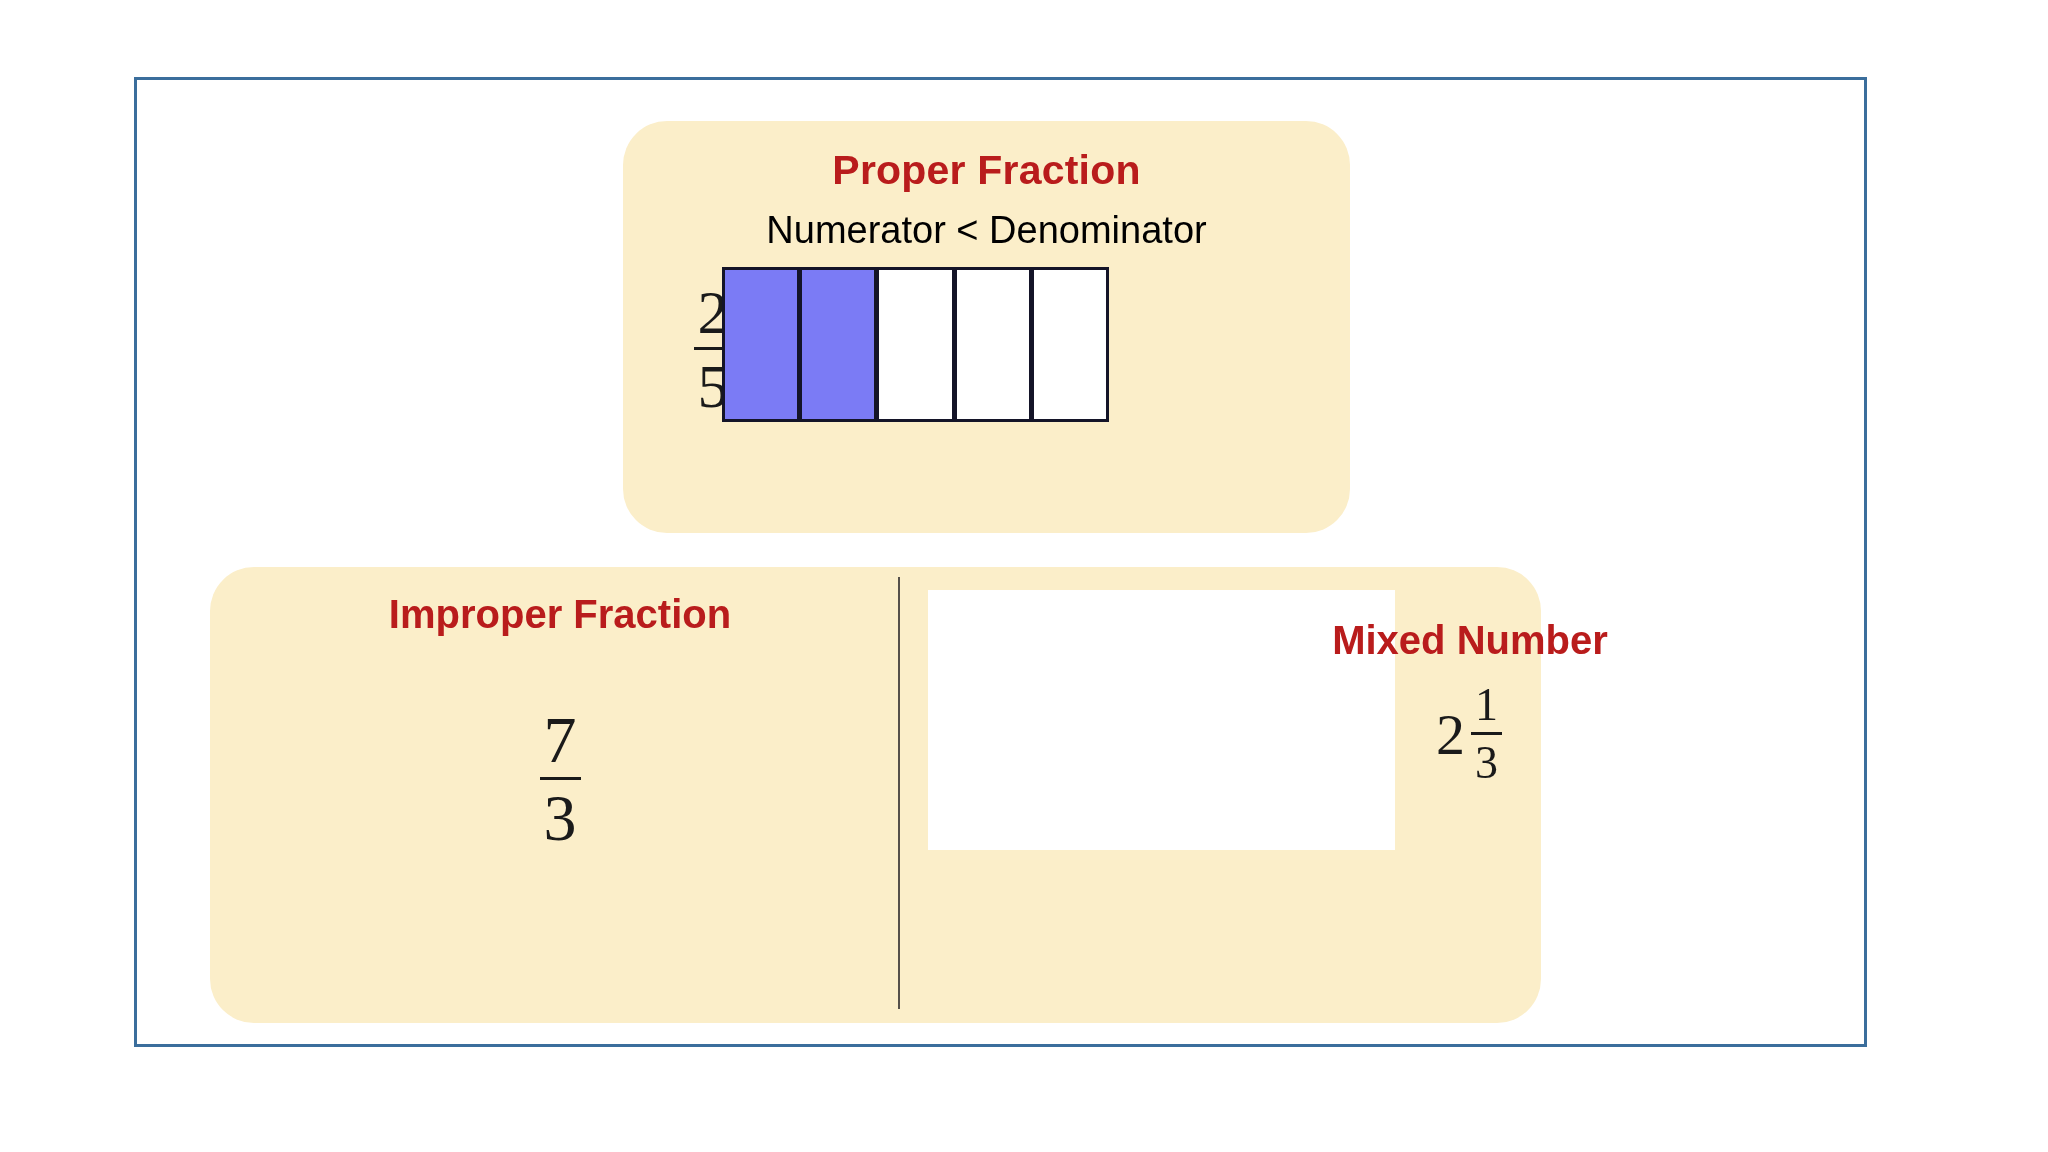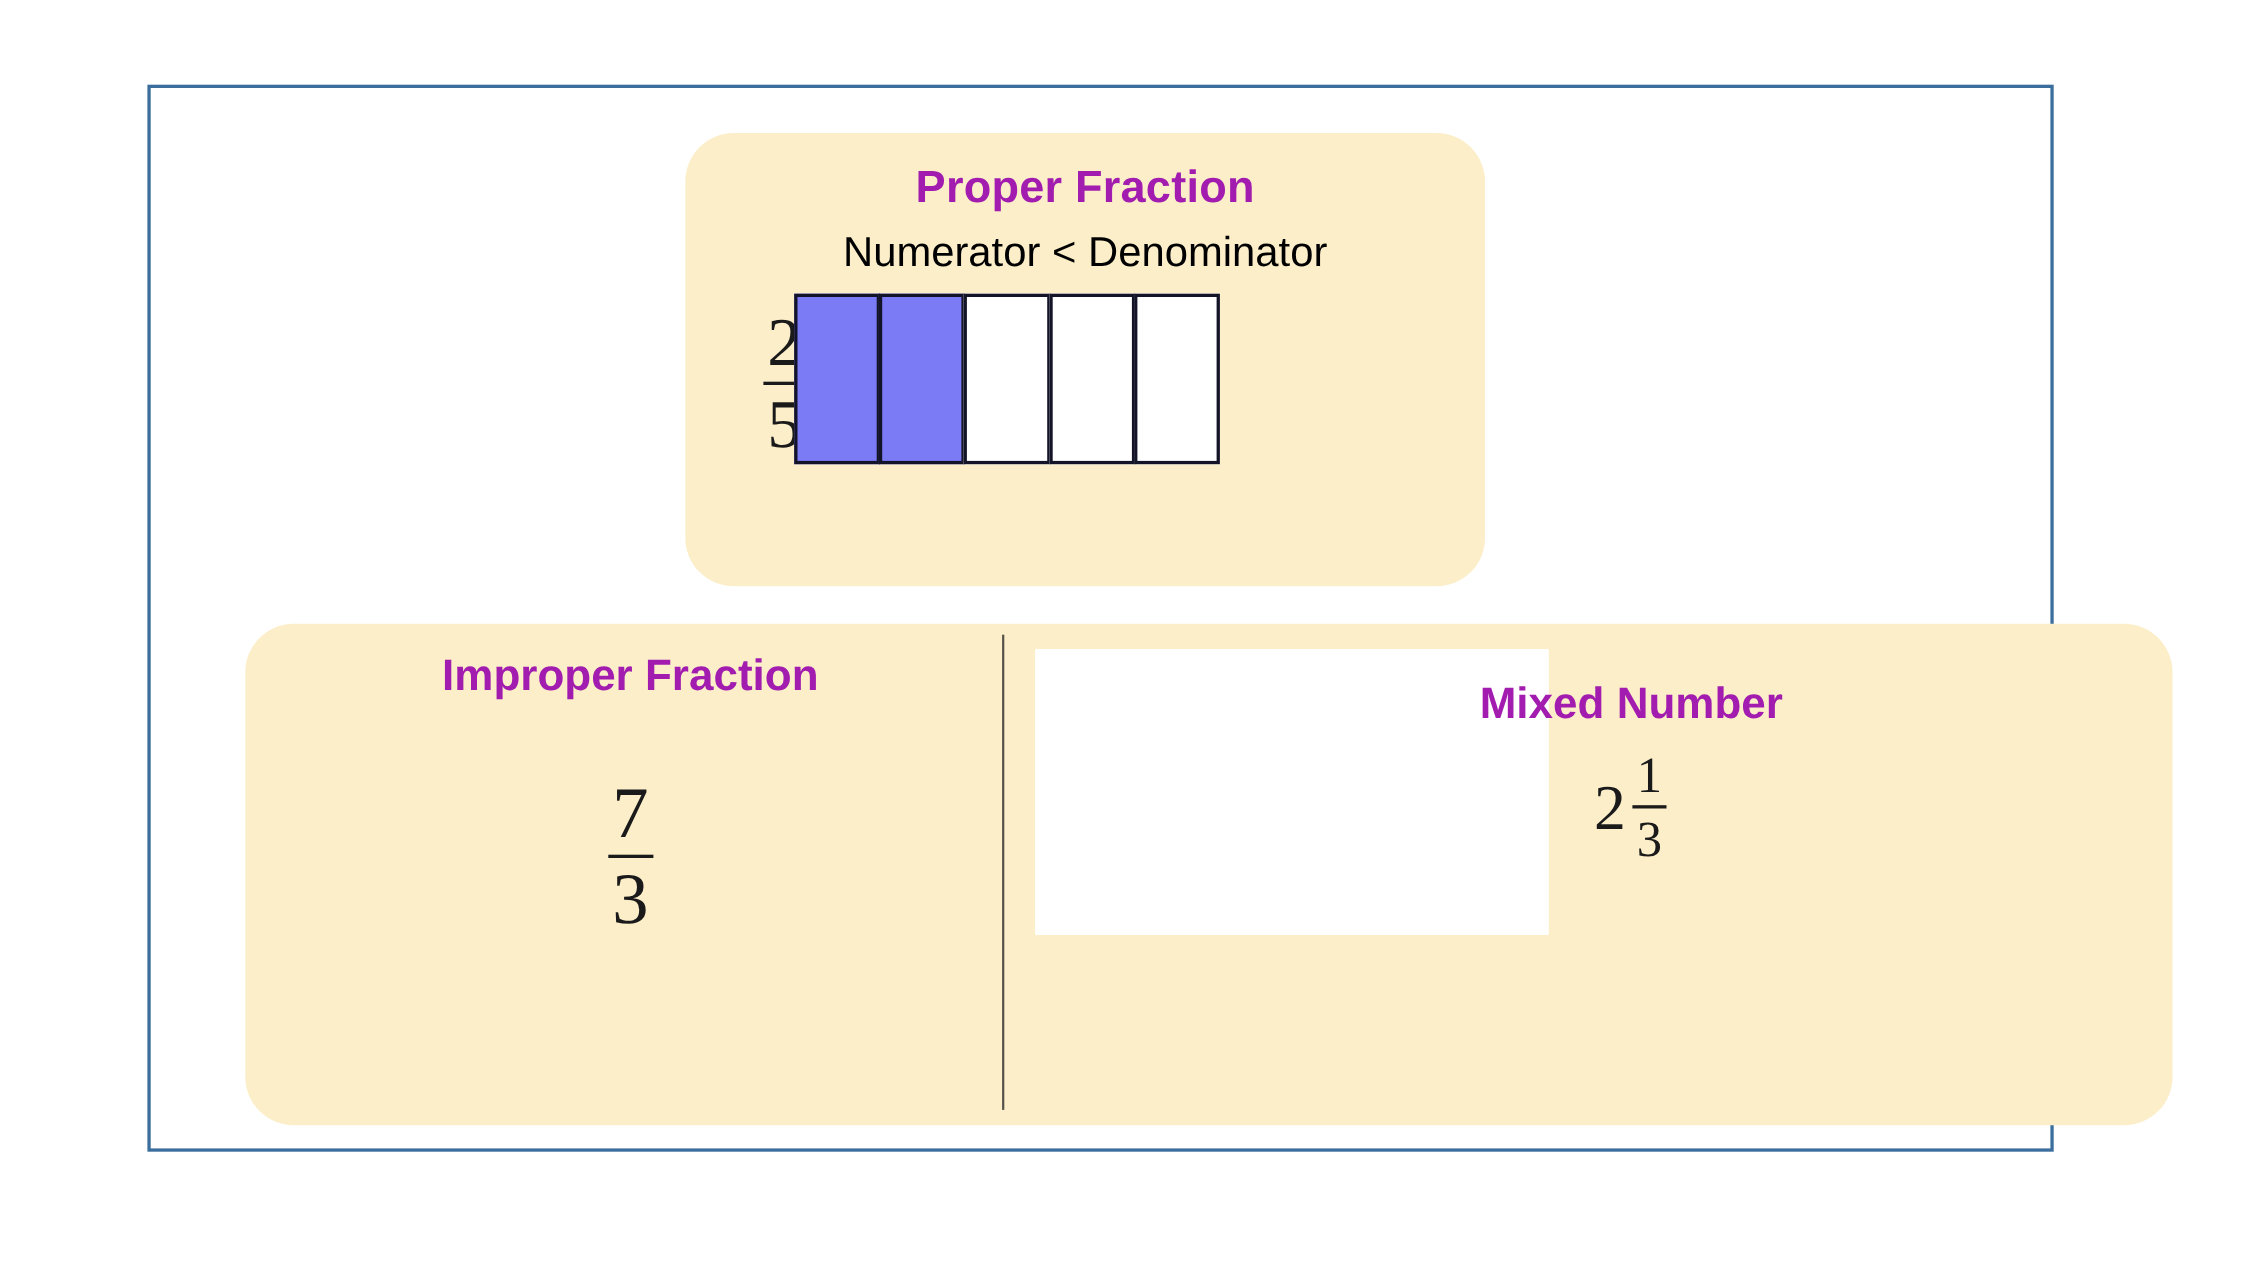--- a/index.html
+++ b/index.html
@@ -33,29 +33,29 @@
     background: #fbeec9;
     border-radius: 44px;
   }
   #proper-panel {
     left: 486px;
     top: 41px;
     width: 727px;
     height: 412px;
   }
   #improper-mixed-panel {
-    left: 86px;
+    left: 73px;
     top: 487px;
-    width: 1752px;
+    width: 1331px;
     height: 456px;
   }
 
   
   .title-red {
-    color: #a21caf;
+    color: #b91c1c;
     font-weight: bold;
     white-space: nowrap;
   }
   .subtitle-black {
     color: #000000;
     white-space: nowrap;
   }
 
   #proper-title {
     position: absolute;

